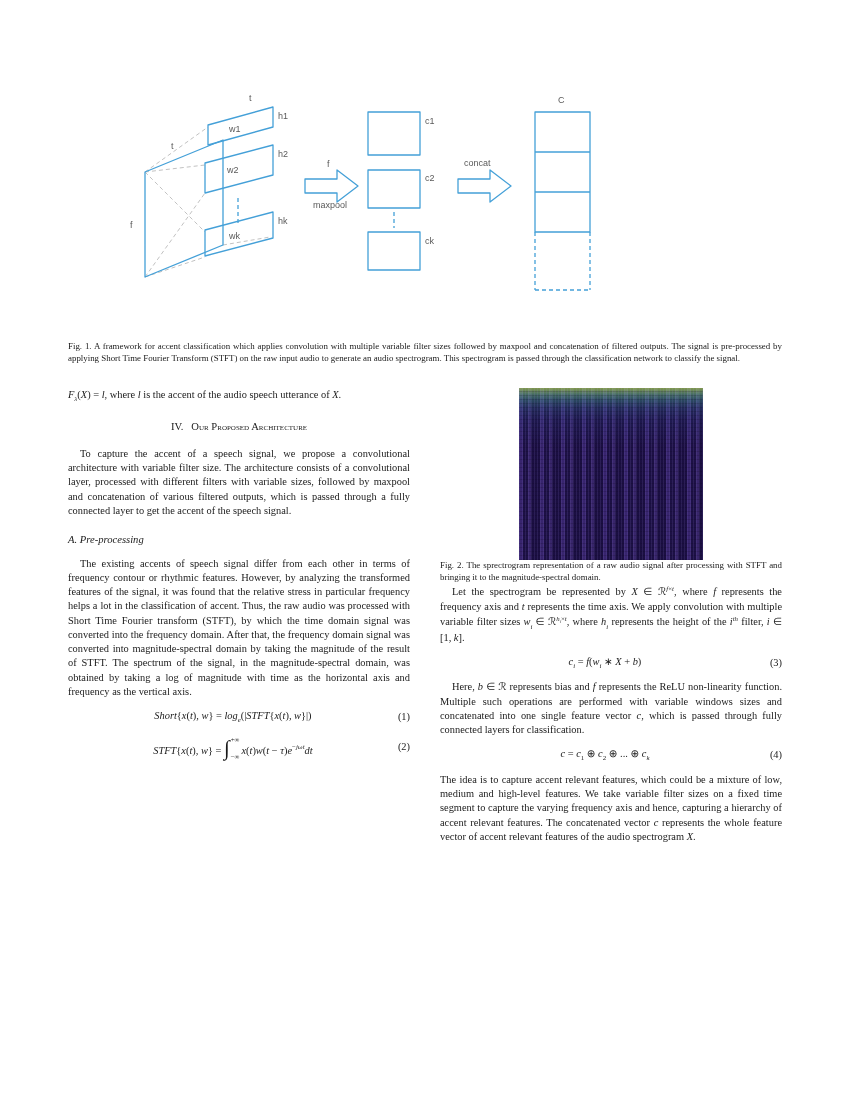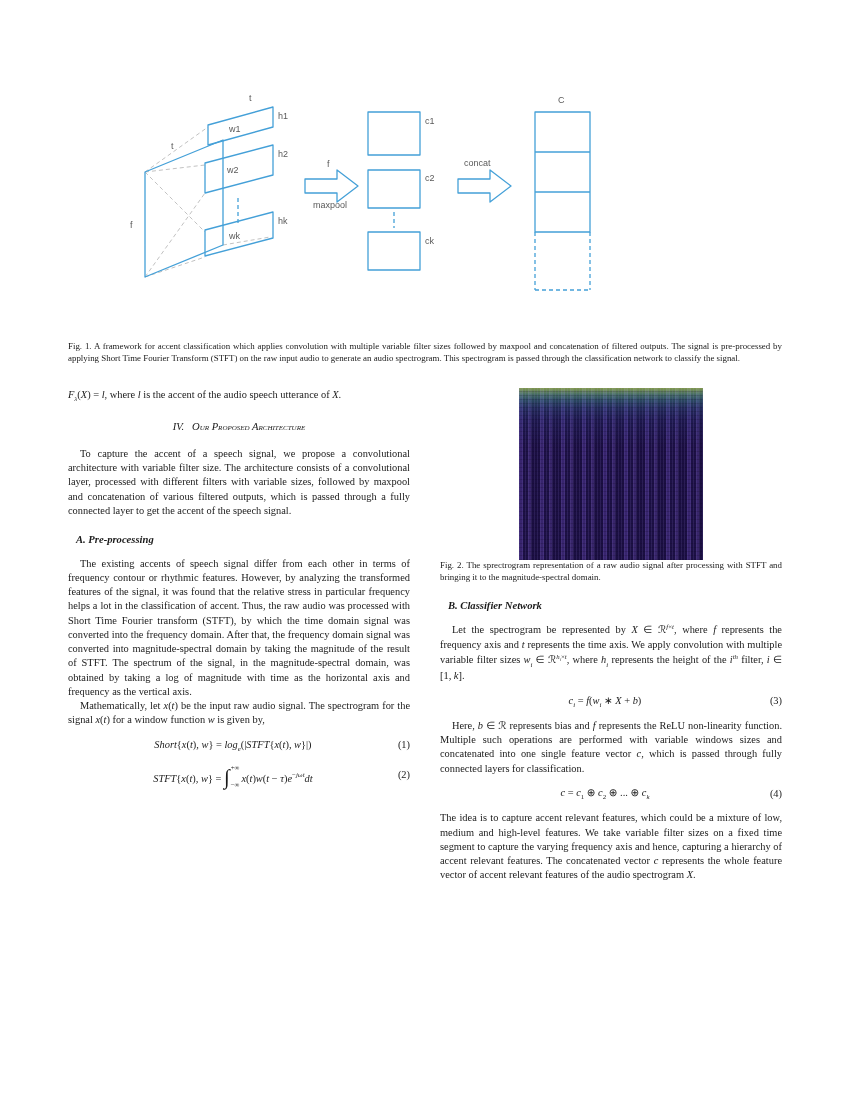--- a/index.html
+++ b/index.html
@@ -16,22 +16,22 @@
 
   .fig1-caption{position:absolute;top:332px;left:68px;width:714px;
                 font-size:8.9px;line-height:1.34;text-align:justify;}
 
   
   .cols{position:absolute;top:388px;left:68px;width:714px;display:flex;gap:30px;}
   .col{width:342px;font-size:10.4px;line-height:1.37;text-align:justify;}
   .col p{margin:0;}
   p.indent{text-indent:12px;}
   .sec-heading{text-align:center;font-variant:small-caps;font-size:10.6px;
-               font-weight:normal;margin:17px 0 12px;font-style:italic;}
-  .sub-heading{font-style:italic;font-size:10.6px;font-weight:bold;margin:15px 8px 9px;}
+               font-weight:normal;margin:17px 0 12px;}
+  .sub-heading{font-style:italic;font-size:10.6px;font-weight:normal;margin:15px 0 9px;}
   .equation{display:flex;align-items:center;margin:10px 0;}
   .eq-body{flex:1;text-align:center;}
   .eq-num{text-align:right;}
   sup,sub{font-size:0.66em;}
 
   .intgrl{display:inline-flex;align-items:center;transform:translateY(2px);}
   .int-sym{font-size:21px;line-height:0.9;font-style:normal;}
   .int-lims{display:inline-flex;flex-direction:column;justify-content:space-between;
             font-size:6.8px;line-height:1;height:24px;margin:0 2px 0 1px;font-style:normal;}
 
@@ -117,21 +117,20 @@
       <p><i>F</i><sub><i>λ</i></sub>(<i>X</i>) = <i>l</i>, where <i>l</i> is the accent of the audio speech utterance of <i>X</i>.</p>
 
       <h3 class="sec-heading">IV.&nbsp;&nbsp; Our Proposed Architecture</h3>
 
       <p class="indent">To capture the accent of a speech signal, we propose a convolutional architecture with variable filter size. The architecture consists of a convolutional layer, processed with different filters with variable sizes, followed by maxpool and concatenation of various filtered outputs, which is passed through a fully connected layer to get the accent of the speech signal.</p>
 
       <h4 class="sub-heading">A. Pre-processing</h4>
 
       <p class="indent">The existing accents of speech signal differ from each other in terms of frequency contour or rhythmic features. However, by analyzing the transformed features of the signal, it was found that the relative stress in particular frequency helps a lot in the classification of accent. Thus, the raw audio was processed with Short Time Fourier transform (STFT), by which the time domain signal was converted into the frequency domain. After that, the frequency domain signal was converted into magnitude-spectral domain by taking the magnitude of the result of STFT. The spectrum of the signal, in the magnitude-spectral domain, was obtained by taking a log of magnitude with time as the horizontal axis and frequency as the vertical axis.</p>
 
-      <p class="indent">Mathematically, let <i>x</i>(<i>t</i>) be the input raw audio signal. The spectrogram for the signal <i>x</i>(<i>t</i>) for a window function <i>w</i> is given by,</p>
 
       <div class="equation">
         <span class="eq-body"><i>Short</i>{<i>x</i>(<i>t</i>)<i>, w</i>} = <i>log</i><sub><i>e</i></sub>(|<i>STFT</i>{<i>x</i>(<i>t</i>)<i>, w</i>}|)</span>
         <span class="eq-num">(1)</span>
       </div>
 
 
       <div class="equation">
         <span class="eq-body"><i>STFT</i>{<i>x</i>(<i>t</i>)<i>, w</i>} = <span class="intgrl">
               <span class="int-sym">∫</span>
@@ -142,21 +141,20 @@
             </span><i>x</i>(<i>t</i>)<i>w</i>(<i>t</i> − <i>τ</i>)<i>e</i><sup>−<i>jωt</i></sup><i>dt</i></span>
         <span class="eq-num">(2)</span>
       </div>
     </div>
 
     <div class="col">
       <div class="fig2-img"></div>
 
       <p class="fig2-caption">Fig. 2. The sprectrogram representation of a raw audio signal after processing with STFT and bringing it to the magnitude-spectral domain.</p>
 
-      <h4 class="sub-heading">B. Classifier Network</h4>
 
       <p class="indent">Let the spectrogram be represented by <i>X</i> ∈ ℛ<sup><i>f</i>×<i>t</i></sup>, where <i>f</i> represents the frequency axis and <i>t</i> represents the time axis. We apply convolution with multiple variable filter sizes <i>w</i><sub><i>i</i></sub> ∈ ℛ<sup><i>h</i><sub><i>i</i></sub>×<i>t</i></sup>, where <i>h</i><sub><i>i</i></sub> represents the height of the <i>i</i><sup><i>th</i></sup> filter, <i>i</i> ∈ [1<i>, k</i>].</p>
 
       <div class="equation">
         <span class="eq-body"><i>c</i><sub><i>i</i></sub> = <i>f</i>(<i>w</i><sub><i>i</i></sub> ∗ <i>X</i> + <i>b</i>)</span>
         <span class="eq-num">(3)</span>
       </div>
 
       <p class="indent">Here, <i>b</i> ∈ ℛ represents bias and <i>f</i> represents the ReLU non-linearity function. Multiple such operations are performed with variable windows sizes and concatenated into one single feature vector <i>c</i>, which is passed through fully connected layers for classification.</p>
 

